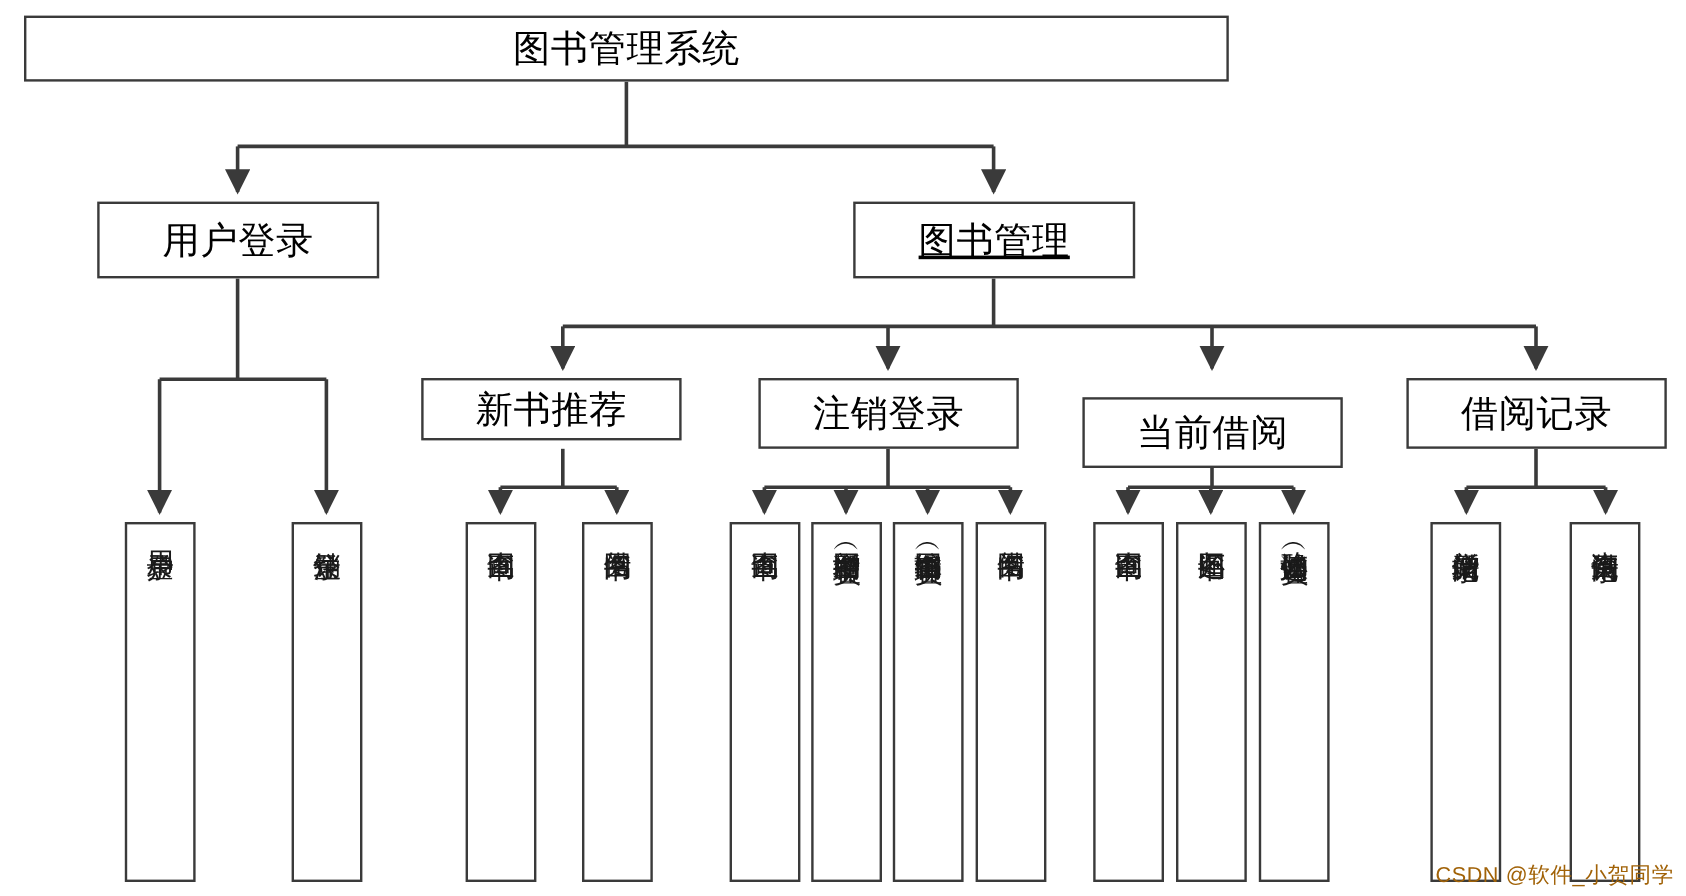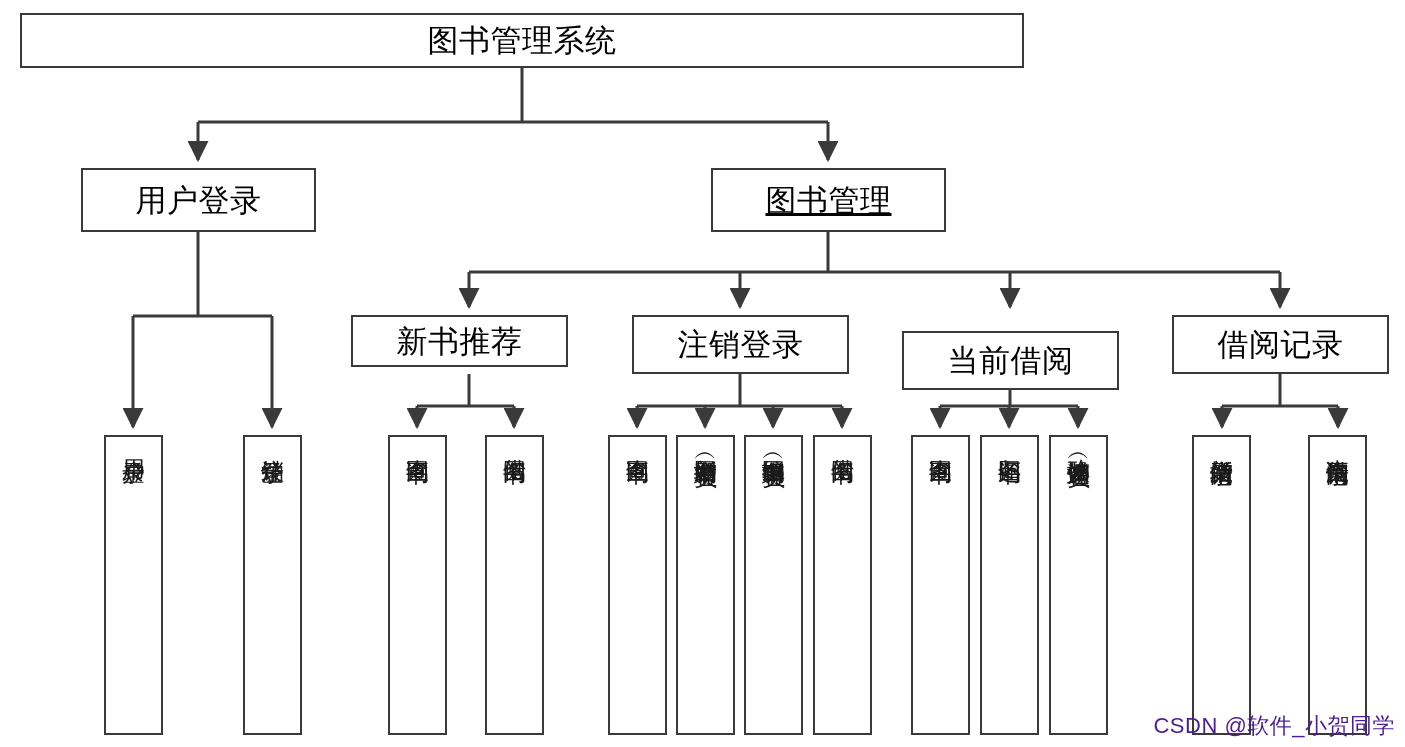--- a/index.html
+++ b/index.html
@@ -52,22 +52,22 @@
     text-orientation: upright;
     line-height: 1.18;
     letter-spacing: 1px;
     white-space: nowrap;
     display: block;
   }
   #watermark {
     position: absolute;
     right: 10px;
     bottom: 6px;
-    font-size: 22px;
-    color: #4c1d95;
+    font-size: 18px;
+    color: #a16207;
     white-space: nowrap;
     letter-spacing: 0.5px;
   }
 </style>
 </head>
 <body>
 
 <div id="diagram-root">
 
   <svg id="tree-svg" viewBox="0 0 1405 747">

